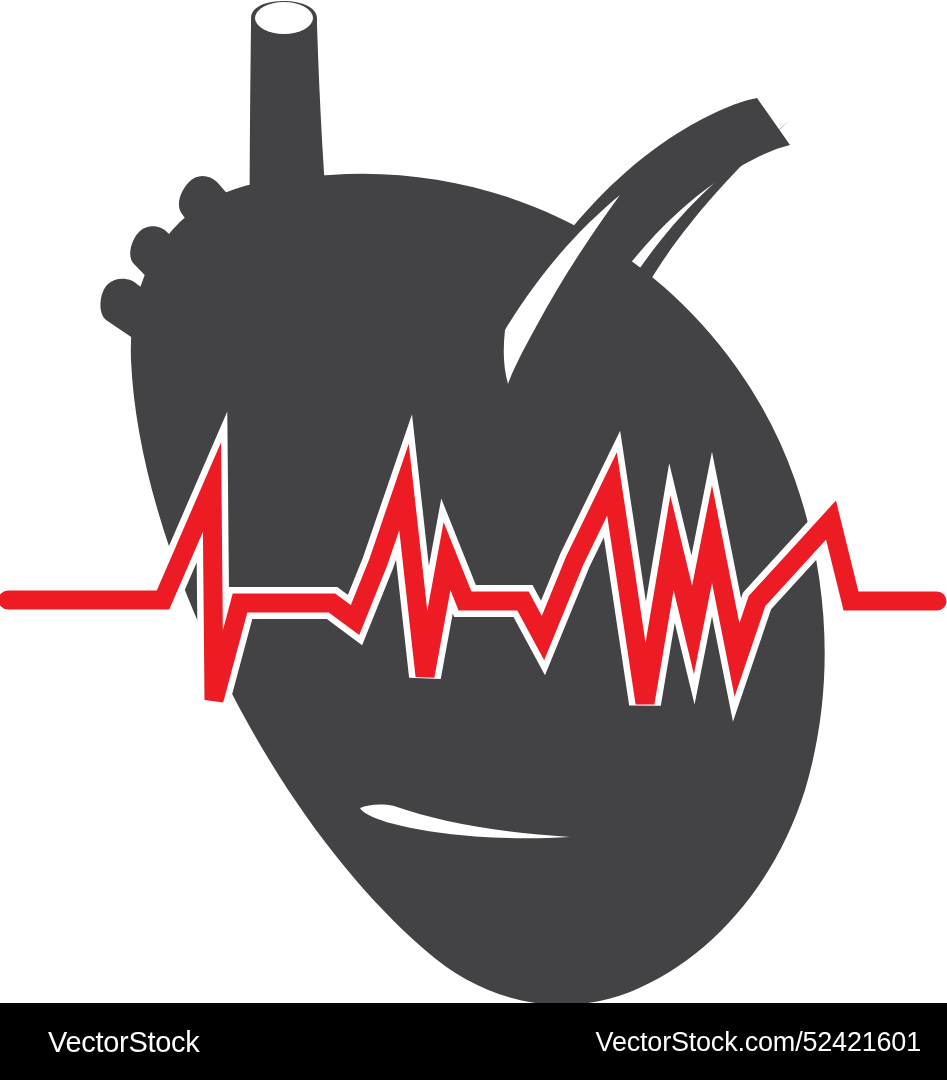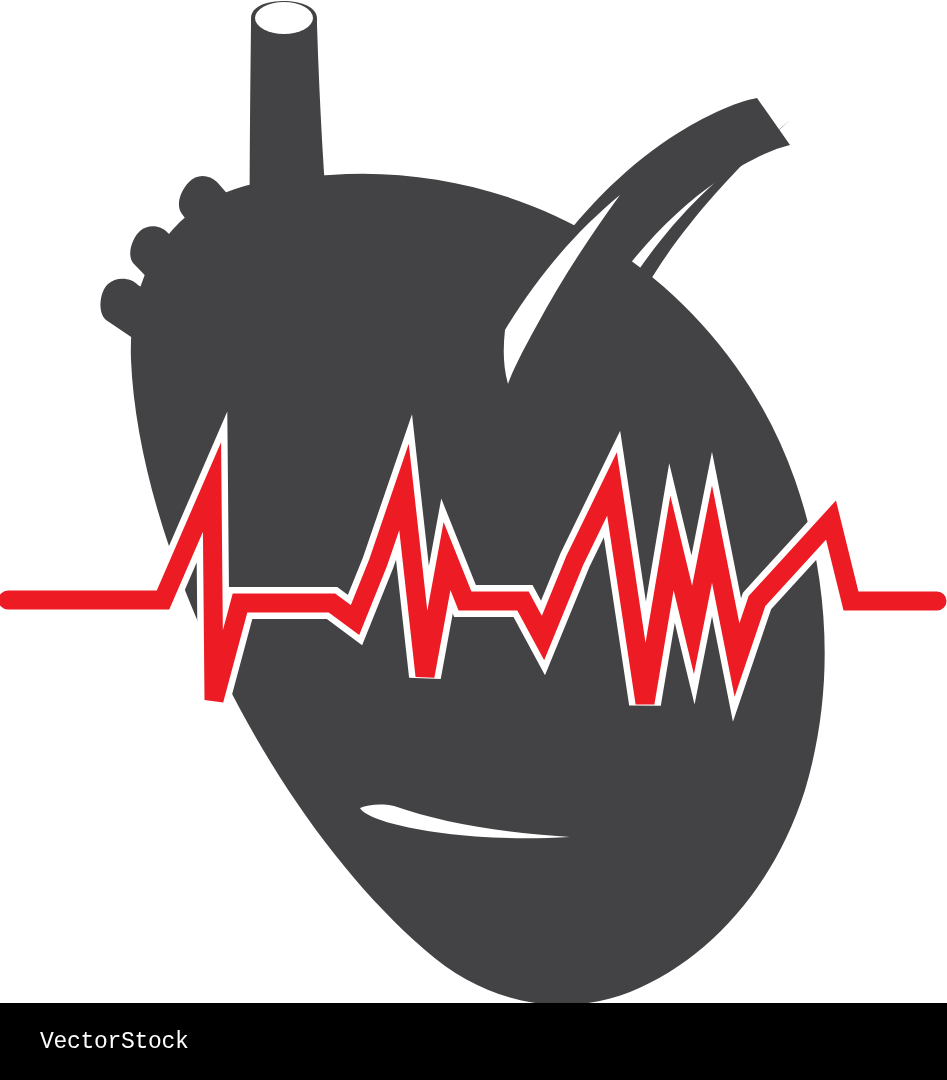--- a/index.html
+++ b/index.html
@@ -34,26 +34,26 @@
   #footer-bar {
     position: absolute;
     left: 0;
     top: 1003px;
     width: 947px;
     height: 77px;
     background: #000000;
   }
   #brand-wordmark {
     position: absolute;
-    left: 40px;
+    left: 48px;
     top: 50%;
     transform: translateY(-50%);
     color: #ffffff;
-    font-family: Liberation Mono, monospace;
-    font-size: 23px;
+    font-family: Liberation Sans, sans-serif;
+    font-size: 29px;
     font-weight: 400;
     letter-spacing: -0.3px;
     white-space: nowrap;
   }
   #brand-url {
     position: absolute;
     right: 26px;
     top: 50%;
     transform: translateY(-50%);
     color: #ffffff;
@@ -150,15 +150,16 @@
 
       <polyline fill="none" stroke="#ED1C24" stroke-width="19" stroke-linecap="round" stroke-linejoin="miter" stroke-miterlimit="6" points="8,600 163,600 212,487 214,700 240,603 332,603 355,620
                         378,563 404,487 425,676 447,556 465,601 523,601 543,638
                         575,560 612,484 645,703 672,543 693,630 712,534 737,660
                         757,601 831,520 851,601 937,601"></polyline>
     </svg>
   </div>
 
   <div id="footer-bar">
     <div id="brand-wordmark">VectorStock</div>
+    <div id="brand-url">VectorStock.com/52421601</div>
   </div>
 
 </div>
 
 </body></html>

